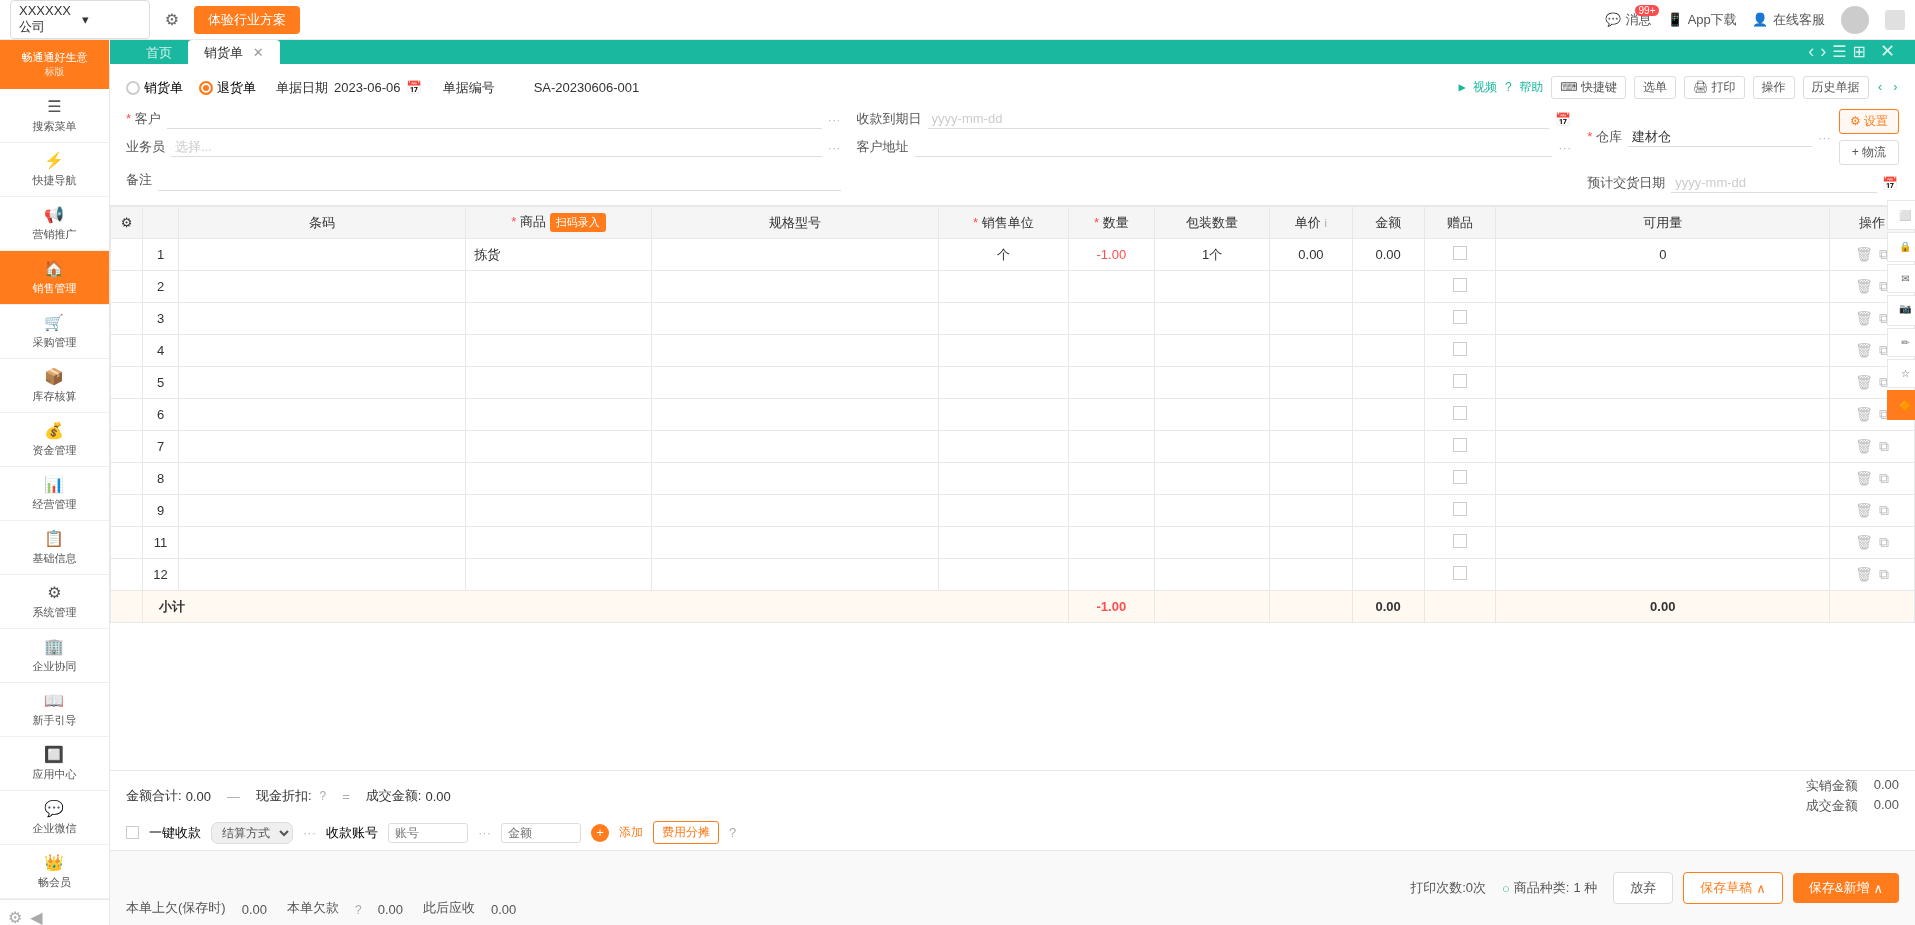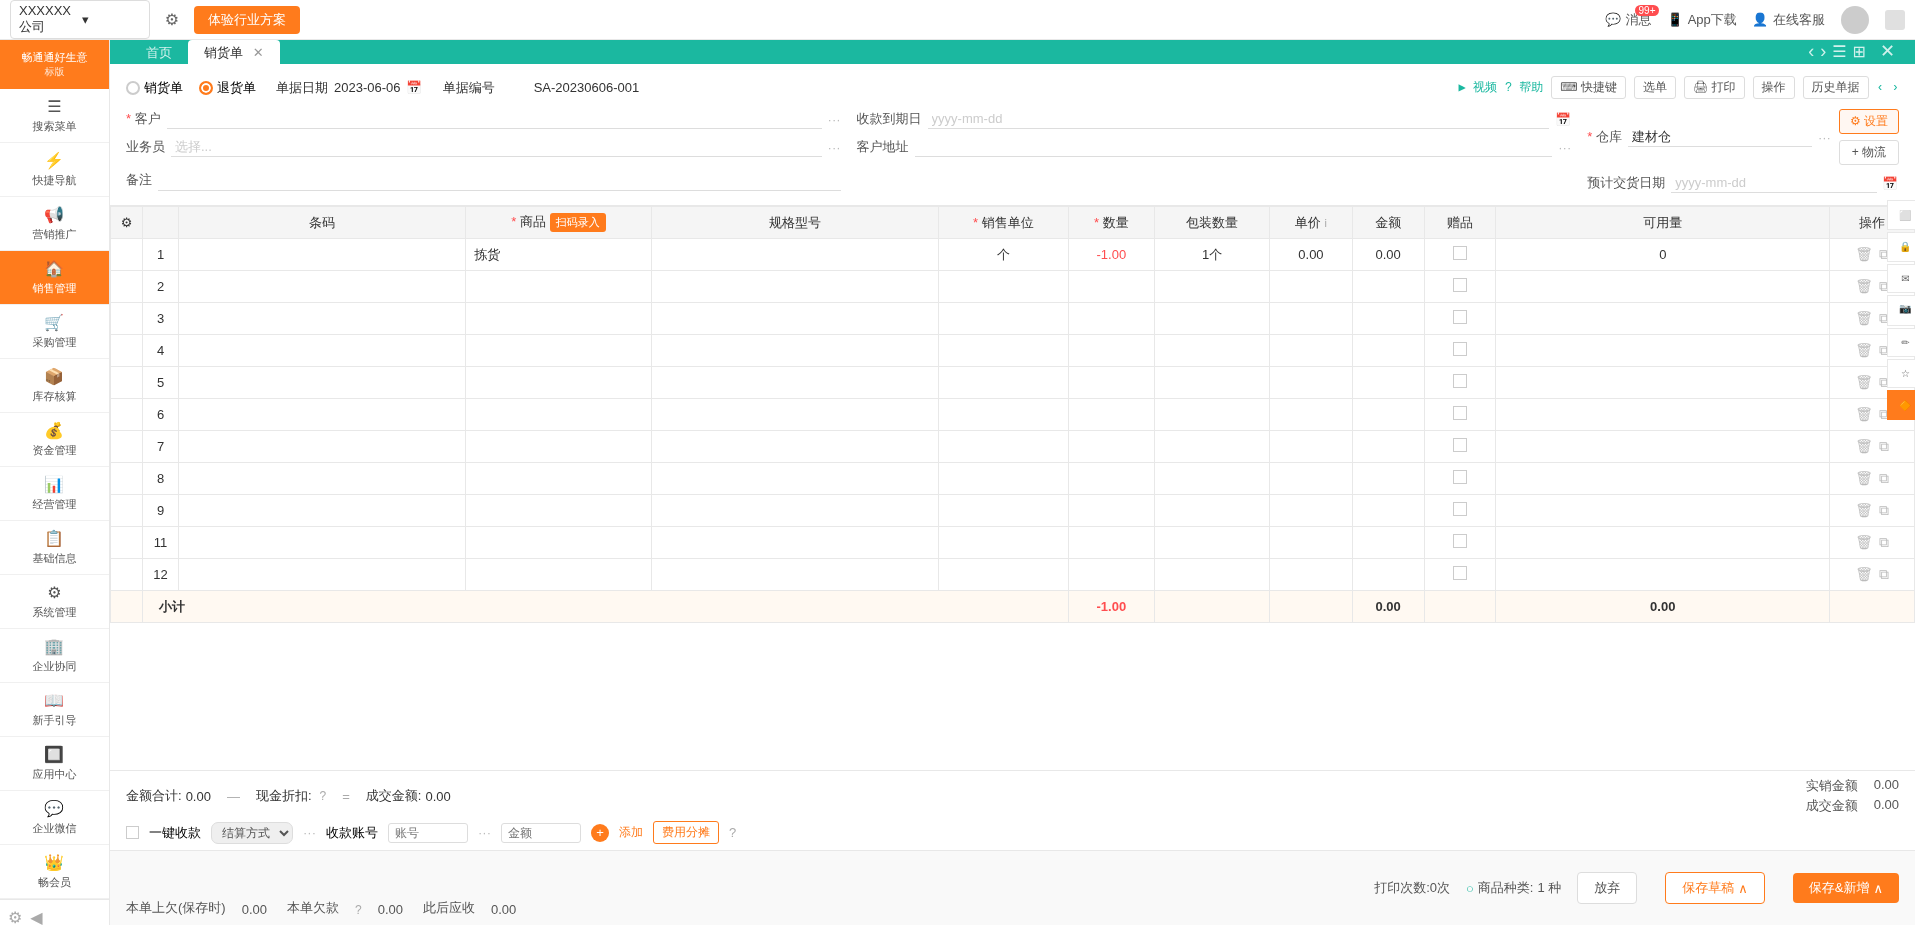--- a/index.html
+++ b/index.html
@@ -88,21 +88,21 @@
     .payment-select { border: 1px solid #ddd; border-radius: 7px; padding: 2px 6px; font-size: 12px; color: #555; min-width: 80px; }
     .payment-input { border: 1px solid #ddd; border-radius: 3px; padding: 2px 6px; font-size: 12px; color: #333; width: 80px; }
     .add-btn { background: #ff7b1c; color: #fff; border: none; border-radius: 50%; width: 18px; height: 18px; cursor: pointer; font-size: 14px; display: flex; align-items: center; justify-content: center; }
     .expense-btn { border: 1px solid #ff7b1c; color: #ff7b1c; background: #fff; border-radius: 3px; padding: 2px 8px; cursor: pointer; font-size: 12px; }
     .help-icon { color: #aaa; cursor: pointer; }
 
     
     .footer-bar { background: #f9f9f9; border-top: 1px solid #e8e8e8; padding: 8px 16px; display: flex; align-items: center; gap: 20px; }
     .footer-info { display: flex; align-items: center; gap: 20px; font-size: 12px; color: #555; }
     .footer-info-item { display: flex; align-items: flex-end; gap: 16px; margin-top: 40px; }
-    .footer-actions { margin-left: auto; display: flex; align-items: center; gap: 28px; }
+    .footer-actions { margin-left: auto; display: flex; align-items: center; gap: 10px; }
     .abandon-btn { border: 1px solid #ddd; background: #fff; border-radius: 4px; padding: 6px 16px; cursor: pointer; font-size: 13px; color: #555; }
     .save-draft-btn { border: 1px solid #ff7b1c; background: #fff; color: #ff7b1c; border-radius: 4px; padding: 6px 16px; cursor: pointer; font-size: 13px; display: flex; align-items: center; gap: 4px; }
     .save-new-btn { background: #ff7b1c; color: #fff; border: none; border-radius: 4px; padding: 6px 16px; cursor: pointer; font-size: 13px; display: flex; align-items: center; gap: 4px; }
     .product-kind { display: flex; align-items: center; gap: 4px; font-size: 12px; color: #555; }
 
     
     .right-float { position: fixed; right: 0; top: 200px; display: flex; flex-direction: column; gap: 2px; }
     .float-btn { width: 28px; background: #fff; border: 1px solid #e8e8e8; border-right: none; padding: 8px 4px; cursor: pointer; color: #666; font-size: 10px; writing-mode: vertical-rl; text-align: center; }
     .float-btn.orange { background: #ff7b1c; color: #fff; border-color: #ff7b1c; }
 

